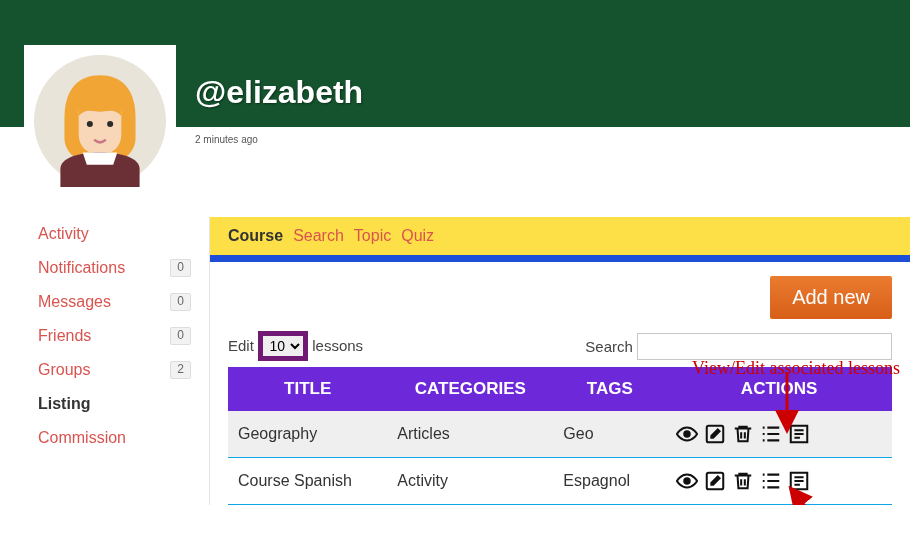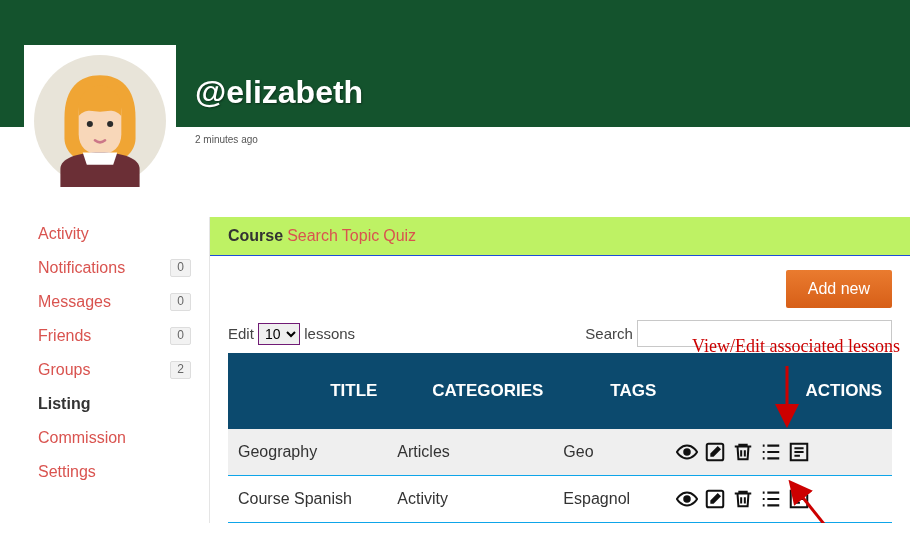--- a/index.html
+++ b/index.html
@@ -8,38 +8,38 @@
   .avatar { position: absolute; left: 24px; top: 45px; width: 152px; height: 152px; background: #fff; display: flex; align-items: center; justify-content: center; }
   .avatar svg { width: 132px; height: 132px; }
   .username { position: absolute; left: 195px; top: 74px; font-size: 32px; font-weight: 700; color: #fff; text-shadow: 1px 1px 2px rgba(0,0,0,0.4); }
   .time-row { margin-left: 195px; padding-top: 7px; font-size: 10px; color: #555; }
   .body { display: flex; margin-top: 72px; }
   .sidebar { width: 210px; border-right: 1px solid #e5e5e5; }
   .sidebar-item { display: flex; justify-content: space-between; padding: 8px 18px; font-size: 16px; color: #d9534f; cursor: pointer; margin-left: 20px; }
   .sidebar-item.active { color: #333; font-weight: 700; }
   .badge { background: #f2f2f2; border: 1px solid #ddd; color: #666; font-size: 12px; padding: 0 6px; border-radius: 2px; min-width: 18px; text-align: center; }
   .main { flex: 1; }
-  .tabs { display: flex; gap: 4px; padding: 10px 18px; border-bottom: 1px solid #1d4ed8; background: #bef264; }
+  .tabs { display: flex; gap: 10px; padding: 10px 18px; border-bottom: 7px solid #1d4ed8; background: #fde047; }
   .tab { font-size: 16px; color: #d9534f; cursor: pointer; }
   .tab.active { color: #333; font-weight: 700; }
   .content { padding: 14px 18px 0 18px; position: relative; }
   .addnew-row { display: flex; justify-content: flex-end; margin-bottom: 12px; }
-  .btn-add { background: #e06a22; background: linear-gradient(#ea7b2f,#d75f18); color: #fff; border: none; padding: 10px 22px; font-size: 16px; border-radius: 2px; cursor: pointer; }
+  .btn-add { background: #e06a22; background: linear-gradient(#ea7b2f,#d75f18); color: #fff; border: none; padding: 10px 22px; font-size: 20px; border-radius: 2px; cursor: pointer; }
   .table-controls { display: flex; justify-content: space-between; align-items: center; margin-bottom: 6px; font-size: 15px; color: #444; }
-  .entries-select { border: 1px solid #701a75; font-size: 14px; padding: 1px 2px; }
+  .entries-select { border: 5px solid #701a75; font-size: 14px; padding: 1px 2px; text-align: right; }
   .search-input { border: 1px solid #c8c8c8; padding: 4px 6px; width: 255px; font-size: 15px; }
   table { width: 100%; border-collapse: collapse; font-size: 16px; color: #333; }
-  thead th { background: #0c4a6e; color: #fff; text-align: right; padding: 28px 10px; font-weight: 700; font-size: 17px; }
+  thead th { background: #6d28d9; color: #fff; text-align: center; padding: 12px 10px; font-weight: 700; font-size: 17px; }
   tbody td { padding: 12px 10px; border-bottom: 1px solid #0ea5e9; vertical-align: middle; }
   tbody tr:nth-child(odd) td { background: #efefef; }
   .actions-cell { display: flex; gap: 6px; align-items: center; }
   .action-icon { width: 22px; height: 22px; display: inline-flex; align-items: center; justify-content: center; cursor: pointer; }
   .action-icon svg { width: 22px; height: 22px; }
   .annot { position: absolute; color: #c00; font-size: 18px; font-family: Georgia, 'Times New Roman', serif; pointer-events: none; }
-  .annot-lessons { right: 10px; top: 80px; }
+  .annot-lessons { right: 10px; top: 96px; }
   .annot-quizzes { right: -12px; top: 275px; }
   .arrow { position: absolute; pointer-events: none; }
   .arrow svg { overflow: visible; }
 </style>
 </head>
 <body>
 
 <div class="header">
   <div class="avatar">
     <svg viewBox="0 0 130 130">
@@ -78,23 +78,20 @@
     <div class="sidebar-item">
         <span>Groups</span>
         <span class="badge">2</span>
       </div>
     <div class="sidebar-item active">
         <span>Listing</span>
       </div>
     <div class="sidebar-item">
         <span>Commission</span>
       </div>
-    <div class="sidebar-item">
-        <span>Settings</span>
-      </div>
   </div>
 
   <div class="main">
     <div class="tabs">
       <div class="tab active">Course</div>
       <div class="tab">Search</div>
       <div class="tab">Topic</div>
       <div class="tab">Quiz</div>
     </div>
 

